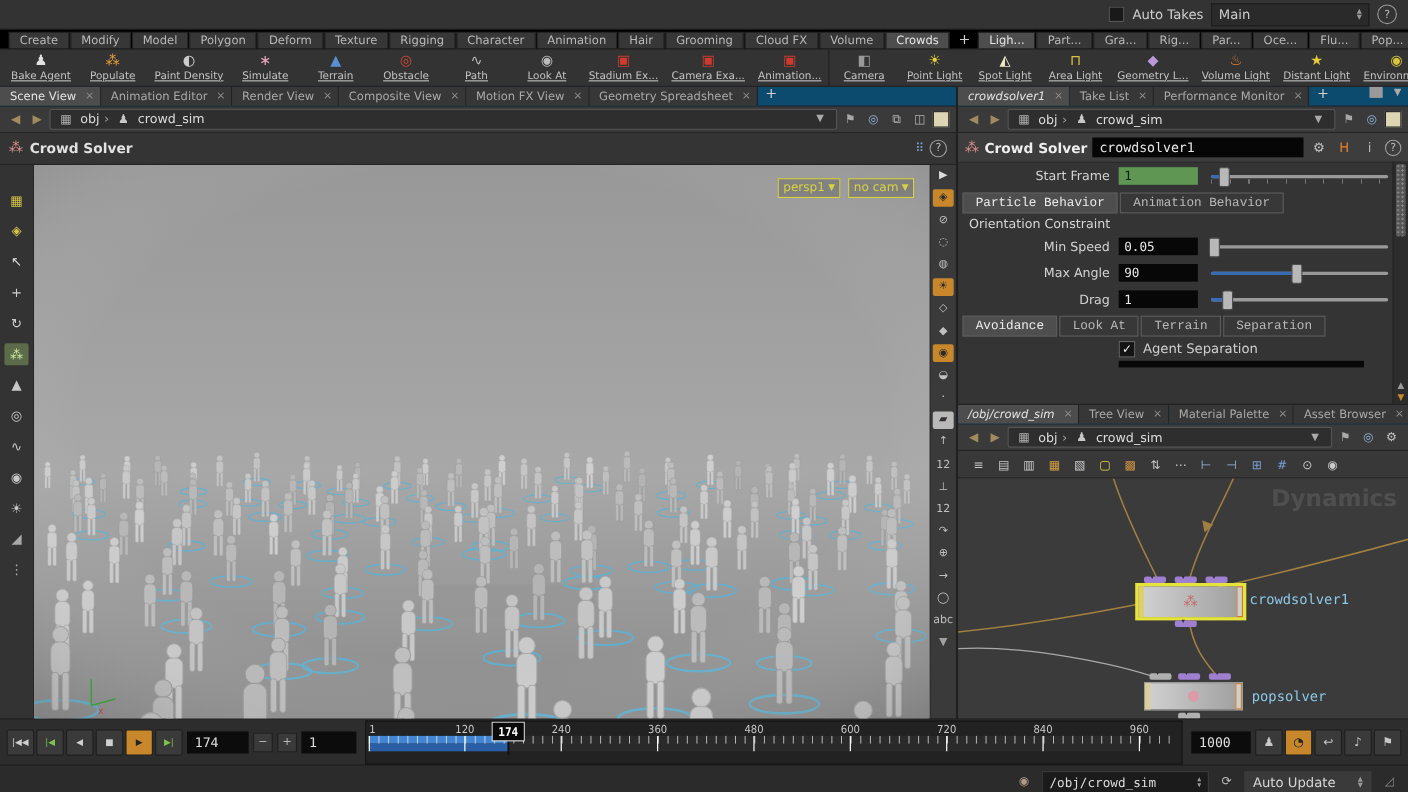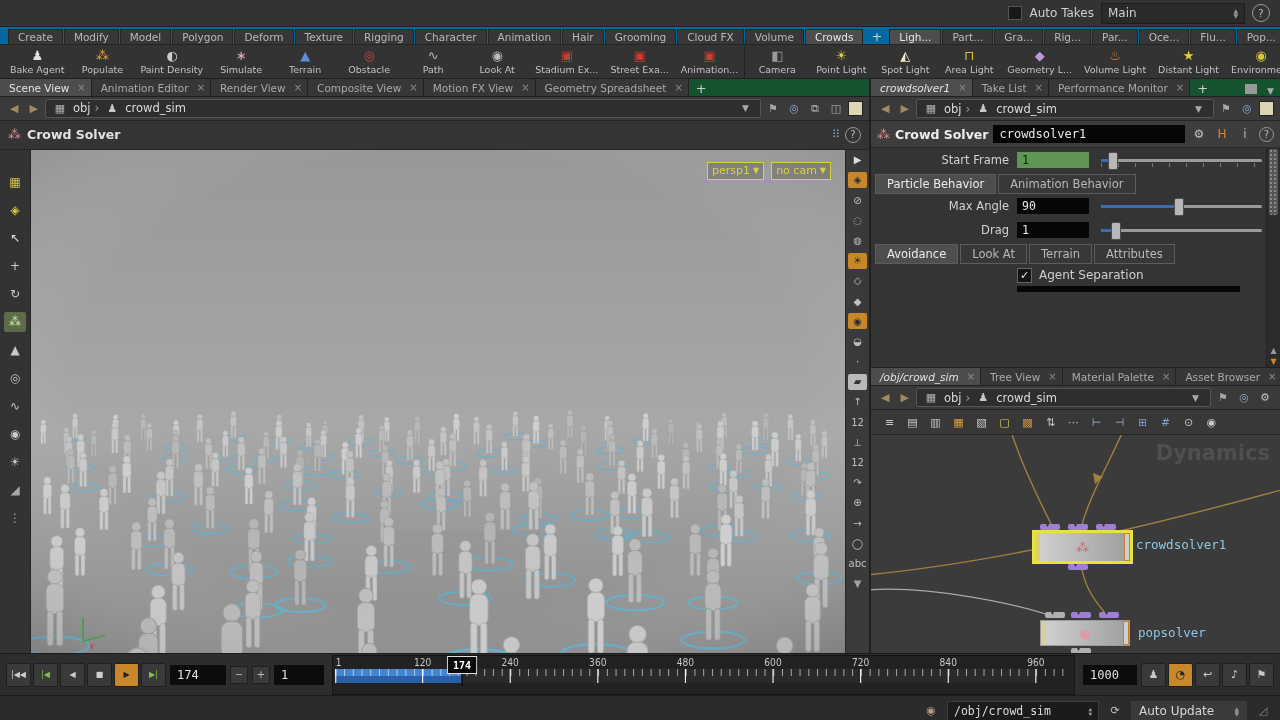--- a/index.html
+++ b/index.html
@@ -10,36 +10,36 @@
   .sp{flex:1;}
   
   .menubar{height:26px;background:#333;display:flex;align-items:center;border-bottom:1px solid #232323;padding-left:10px;}
   .menu-item{padding:0 11px;color:#d6d6d6;font-size:13px;cursor:default;}
   .mb-right{margin-left:auto;display:flex;align-items:center;gap:7px;padding-right:10px;}
   .cb{width:12px;height:12px;background:#191919;border:1px solid #555;display:inline-block;}
   .take-select{background:#2a2a2a;border:1px solid #1c1c1c;width:130px;height:19px;display:flex;align-items:center;padding:0 6px;color:#cfcfcf;}
   .spin{display:inline-flex;flex-direction:column;font-size:6px;line-height:5px;color:#999;margin-left:auto;}
   .circ{width:16px;height:16px;border:1px solid #9a9a9a;border-radius:50%;display:inline-flex;align-items:center;justify-content:center;font-size:10px;color:#bbb;}
   
-  .shelf-tabs{height:17px;background:#0369a1;display:flex;align-items:flex-end;padding-left:8px;border-bottom:1px solid #242424;}
+  .shelf-tabs{height:17px;background:#000000;display:flex;align-items:flex-end;padding-left:8px;border-bottom:1px solid #242424;}
   .stab{font-size:10.5px;padding:1px 9px 1px;background:#373737;color:#b9b9b9;border:1px solid #242424;border-bottom:none;margin-right:1px;white-space:nowrap;}
   .stab.active{background:#4d4d4d;color:#e6e6e6;}
   .plus{color:#cfcfcf;font-size:13px;padding:0 7px;line-height:14px;}
   .caret{color:#aaa;font-size:9px;padding:0 6px;}
   .shelf-tools{height:33px;background:#333;display:flex;align-items:center;border-bottom:1px solid #202020;padding:0 4px;}
   .tools{display:flex;height:100%;}
   .tool{display:flex;flex-direction:column;align-items:center;justify-content:center;padding:0 6px;min-width:52px;}
   .tool-icon{font-size:13px;line-height:14px;height:14px;}
-  .tool-label{font-size:9.5px;color:#c2c2c2;margin-top:1px;white-space:nowrap;}
+  .tool-label{font-size:9.5px;color:#c2c2c2;margin-top:1px;white-space:nowrap;text-decoration:underline;}
   .tools-right{border-left:1px solid #222;}
   
   .main{display:flex;height:574px;}
   .lcol{width:869px;display:flex;flex-direction:column;border-right:2px solid #202020;}
   .rcol{width:409px;display:flex;flex-direction:column;}
-  .ptab-row{height:17px;background:#14532d;display:flex;align-items:flex-end;border-bottom:1px solid #202020;}
+  .ptab-row{height:17px;background:#0c4a6e;display:flex;align-items:flex-start;border-bottom:1px solid #202020;}
   .ptab{display:flex;align-items:center;font-size:10.5px;padding:1px 5px 1px 9px;background:#373737;color:#a9a9a9;border-right:1px solid #222;white-space:nowrap;height:15px;}
   .ptab.active{background:#4d4d4d;color:#e4e4e4;}
   .ptab.italic{font-style:italic;}
   .tclose{margin-left:8px;color:#8d8d8d;font-size:10px;}
   .sqicon{width:12px;height:10px;background:#9a9a9a;display:inline-block;margin:0 4px 2px;}
   
   .pathbar{height:23px;background:#3a3a3a;display:flex;align-items:center;padding:0 6px;border-bottom:1px solid #242424;gap:3px;}
   .navarrow{color:#a08a5e;font-size:11px;padding:0 4px;}
   .pathfield{flex:1;height:17px;background:#2e2e2e;border:1px solid #555;border-radius:2px;display:flex;align-items:center;padding:0 5px;gap:4px;}
   .chev{color:#9a9a9a;font-size:12px;}
@@ -73,21 +73,21 @@
   .p-label{width:138px;text-align:right;margin-right:8px;color:#d2d2d2;font-size:11.5px;white-space:nowrap;}
   .p-field{width:62px;height:16px;background:#070707;color:#e8e8e8;display:flex;align-items:center;padding:0 5px;font-size:11.5px;}
   .p-field.green{background:#5f9654;color:#0c2208;}
   .slider{flex:1;height:16px;position:relative;margin-left:12px;}
   .sl-track{position:absolute;left:0;right:0;top:7px;height:3px;background:#9a9a9a;border-radius:2px;}
   .sl-fill{position:absolute;left:0;top:7px;height:3px;background:#3a6cb4;border-radius:2px;width:0;}
   .sl-handle{position:absolute;top:0;width:8px;height:16px;background:#b8b8b8;border:1px solid #4e4e4e;border-radius:2px;left:0;}
   .sl-ticks{position:absolute;left:0;right:0;top:11px;height:4px;
      background-image:repeating-linear-gradient(90deg,#777 0 1px,transparent 1px 17px);}
   .p-tabs{height:22px;display:flex;align-items:flex-end;padding-left:4px;gap:2px;}
-  .p-tab{font-size:11.5px;padding:2px 11px;background:#383838;color:#b8b8b8;border:1px solid #5c5c5c;}
+  .p-tab{font-size:11.5px;padding:2px 11px;background:#383838;color:#b8b8b8;border:1px solid #5c5c5c;font-family:Liberation Mono, monospace;}
   .p-tab.active{background:#4e4e4e;color:#ececec;}
   .p-sect{height:18px;display:flex;align-items:center;padding-left:10px;color:#d6d6d6;font-size:11.5px;}
   .p-check{height:22px;display:flex;align-items:center;padding-left:146px;gap:7px;}
   .checkbox{width:13px;height:13px;background:#141414;border:1px solid #666;color:#eee;font-size:11px;display:flex;align-items:center;justify-content:center;}
   .p-part{height:6px;margin-left:146px;margin-right:40px;background:#070707;}
   .p-scroll{position:absolute;right:0;top:26px;bottom:0;width:13px;background:#2c2c2c;border-left:1px solid #242424;}
   .p-scroll .handle{position:absolute;top:2px;left:2px;right:2px;height:66px;background:#565656;border-radius:2px;
      background-image:radial-gradient(#8a8a8a 1px,transparent 1px);background-size:4px 4px;}
   .p-scroll .arr{position:absolute;left:0;right:0;text-align:center;font-size:8px;color:#999;}
   
@@ -208,21 +208,21 @@
         <div class="tool">
           <span class="tool-icon" style="color: rgb(187, 187, 187);">◉</span>
           <span class="tool-label">Look At</span>
         </div>
         <div class="tool">
           <span class="tool-icon" style="color: rgb(204, 58, 48);">▣</span>
           <span class="tool-label">Stadium Ex...</span>
         </div>
         <div class="tool">
           <span class="tool-icon" style="color: rgb(204, 58, 48);">▣</span>
-          <span class="tool-label">Street Exa...</span>
+          <span class="tool-label">Camera Exa...</span>
         </div>
         <div class="tool">
           <span class="tool-icon" style="color: rgb(204, 58, 48);">▣</span>
           <span class="tool-label">Animation...</span>
         </div>
       </div>
     <span class="sp"></span>
     <div class="tools tools-right">
 
     <div class="tool">
@@ -1527,21 +1527,31 @@
               <div class="sl-handle" style="left: calc(7% - 4px);"></div>
           </div>
         </div>
 
         <div class="p-tabs">
 
         <span class="p-tab active">Particle Behavior</span>
             <span class="p-tab">Animation Behavior</span>
           </div>
 
-
+        <div class="p-sect">Orientation Constraint</div>
+
+        <div class="p-row">
+          <span class="p-label">Min Speed</span>
+          <div class="p-field mono">0.05</div>
+          <div class="slider">
+            <div class="sl-track"></div>
+              <div class="sl-fill" style="width: 1%;"></div>
+              <div class="sl-handle" style="left: calc(1% - 4px);"></div>
+          </div>
+        </div>
 
 
 
         <div class="p-row">
           <span class="p-label">Max Angle</span>
           <div class="p-field mono">90</div>
           <div class="slider">
             <div class="sl-track"></div>
               <div class="sl-fill" style="width: 48%;"></div>
               <div class="sl-handle" style="left: calc(48% - 4px);"></div>
@@ -1556,21 +1566,21 @@
               <div class="sl-fill" style="width: 9%;"></div>
               <div class="sl-handle" style="left: calc(9% - 4px);"></div>
           </div>
         </div>
 
         <div class="p-tabs">
 
         <span class="p-tab active">Avoidance</span>
             <span class="p-tab">Look At</span>
             <span class="p-tab">Terrain</span>
-            <span class="p-tab">Attributes</span>
+            <span class="p-tab">Separation</span>
           </div>
 
         <div class="p-check">
           <span class="checkbox">✓</span>
           <span>Agent Separation</span>
         </div>
         <div class="p-part"></div>
 
         <div class="p-scroll">
           <div class="handle"></div>

